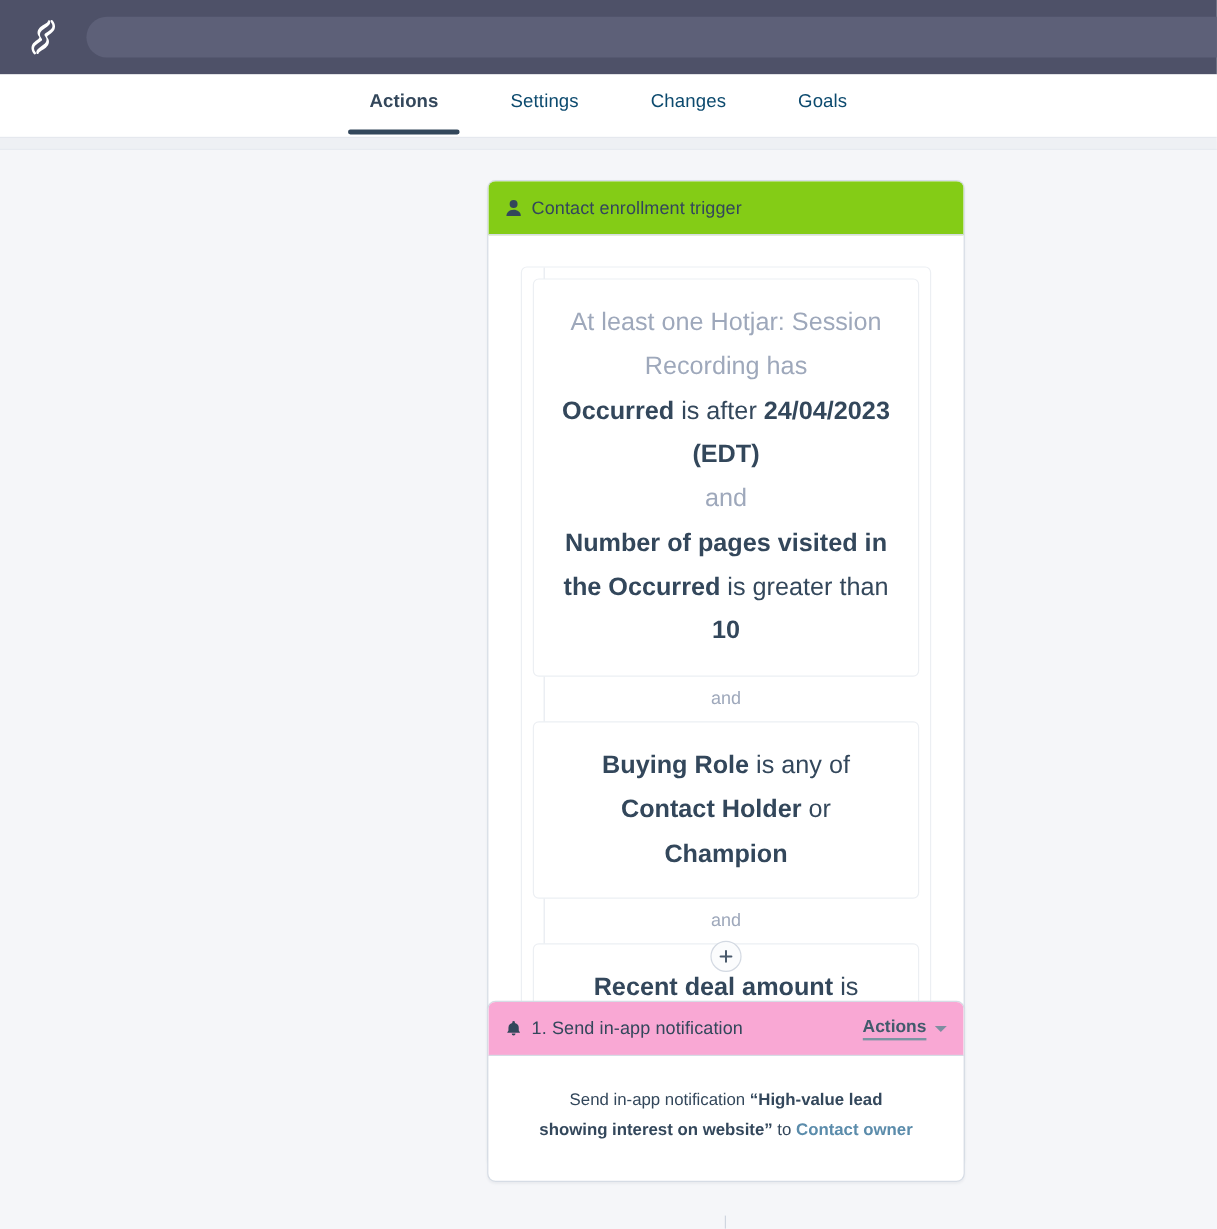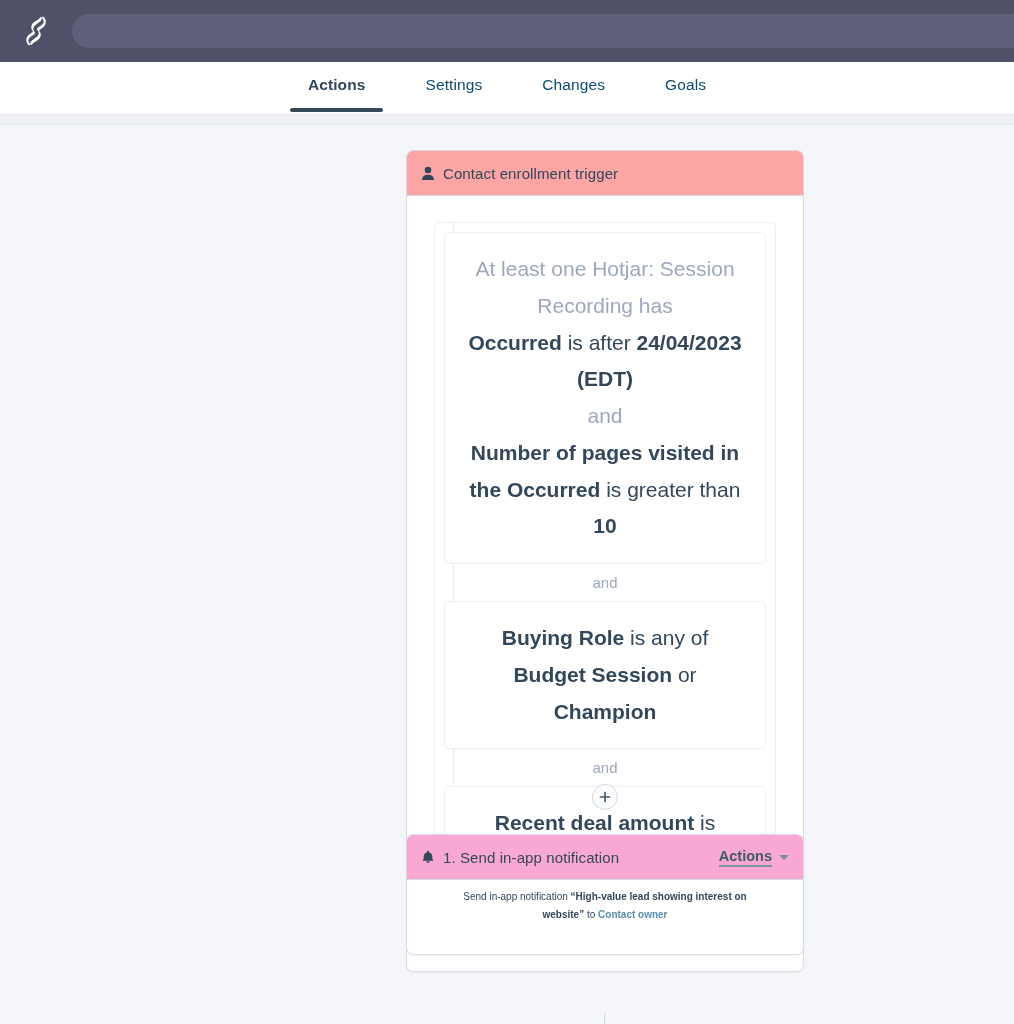--- a/index.html
+++ b/index.html
@@ -100,21 +100,21 @@
   #action-card  { left: 406px; top: 709px; }
 
   .card-head {
     height: 45px;
     display: flex; align-items: center;
     padding: 0 14px;
     border-bottom: 1px solid #d6dce5;
     font-size: 15px;
     color: #33475b;
   }
-  .card-head.trigger { background: #fca5a5; }
+  .card-head.trigger { background: #84cc16; }
   .card-head.action  { background: #f9a8d4; }
   .head-icon { width: 22px; display: flex; align-items: center; }
   .head-title { flex: 1; letter-spacing: .1px; }
   .actions-menu {
     display: flex; align-items: center; gap: 7px;
     cursor: pointer;
   }
   .actions-menu .lbl {
     font-size: 14.5px; font-weight: bold;
     color: #425b6c;
@@ -165,23 +165,23 @@
 
   .see-less {
     margin-top: 20px;
     display: flex; align-items: flex-end; justify-content: center;
     gap: 9px; cursor: pointer;
     color: #5b8cab; font-weight: bold; font-size: 15.5px;
   }
   .chev { display: block; }
 
   .action-body {
-    padding: 8px 38px 30px 38px;
+    padding: 24px 38px 30px 38px;
     text-align: center;
-    font-size: 10px;
+    font-size: 14px;
     line-height: 1.78;
     color: #33475b;
   }
   .action-body b { font-weight: bold; }
   .link { color: #5b8cab; font-weight: bold; cursor: pointer; }
 </style>
 </head>
 <body>
 
 <div class="topnav">
@@ -247,21 +247,21 @@
           </div>
           <div>
             <b>Number of pages visited in the Occurred </b><span>is greater than </span><b>10</b>
           </div>
         </div>
 
         <div class="and-sep">and</div>
 
         <div class="filter-box">
           <div>
-            <b>Buying Role </b><span>is any of </span><b>Budget Session </b><span>or </span><b>Champion</b>
+            <b>Buying Role </b><span>is any of </span><b>Contact Holder </b><span>or </span><b>Champion</b>
           </div>
         </div>
 
         <div class="and-sep">and</div>
 
         <div class="filter-box">
           <div>
             <b>Recent deal amount </b><span>is greater than </span><b>1,000</b>
           </div>
         </div>

